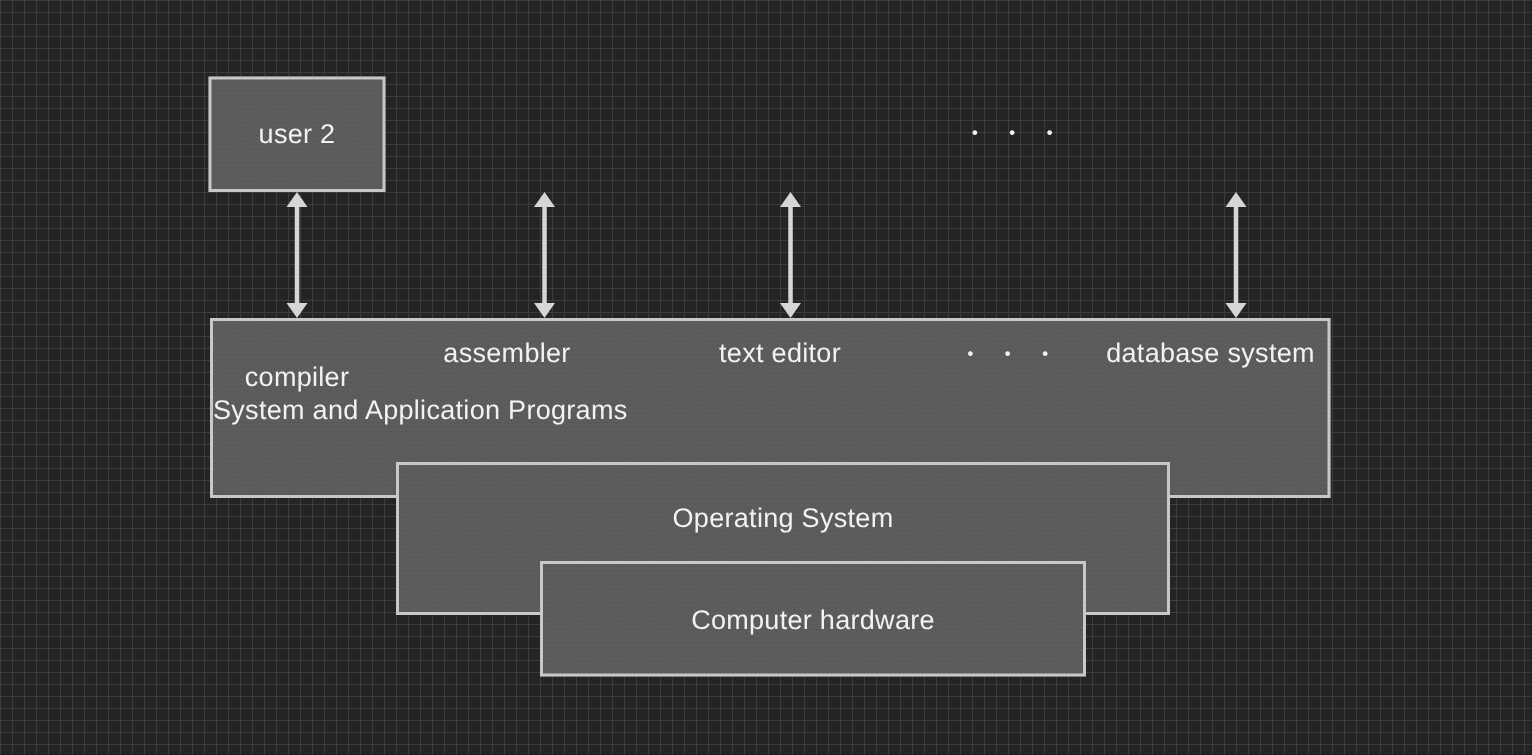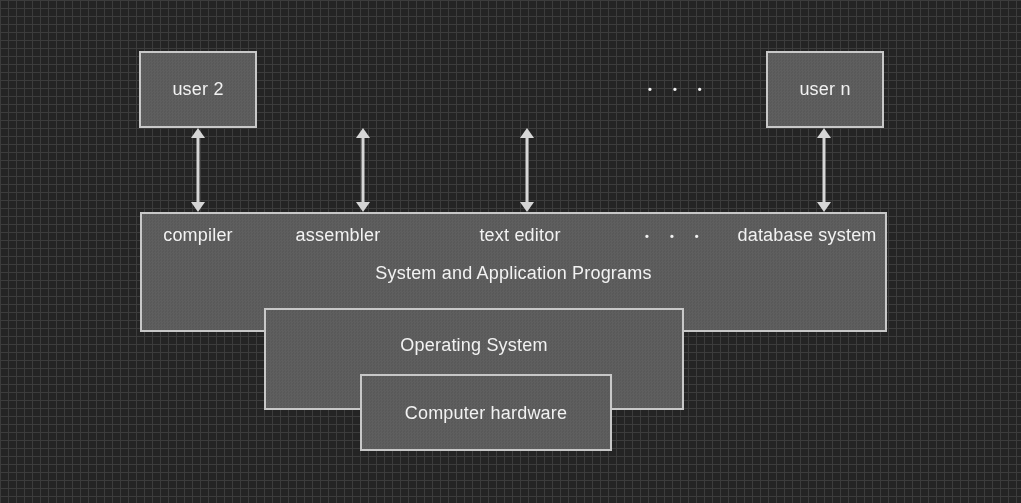--- a/index.html
+++ b/index.html
@@ -96,47 +96,47 @@
     height: 120px;
     z-index: 2;
   }
   .plabel {
     position: absolute;
     top: 10px;
     transform: translateX(-50%);
     white-space: nowrap;
     line-height: 22px;
   }
-  .pl1 { left: 56px; }
+  .pl1 { left: 56px; margin-top: 16px; }
   .pl2 { left: 196px; text-align: center; }
   .pl3 { left: 378px; }
   .pl4 { left: 665px; }
   .dots-mid { left: 503px; top: 15px; }
   .ptitle {
     position: absolute;
     top: 48px;
     left: 0;
     right: 0;
-    text-align: center;
+    text-align: left;
     line-height: 22px;
   }
 
   .os-box {
     left: 264px;
     top: 308px;
-    width: 420px;
+    width: 516px;
     height: 102px;
     z-index: 3;
   }
   .os-box .box-label { top: 24px; }
 
   .hw-box {
     left: 360px;
     top: 374px;
-    width: 252px;
+    width: 364px;
     height: 77px;
     z-index: 4;
     padding-left: 44px;
   }
   .hw-box .box-label { top: 26px; }
 
   .box-label {
     position: absolute;
     left: 0;
     right: 0;
@@ -145,23 +145,20 @@
     white-space: nowrap;
   }
 </style>
 </head>
 <body>
 
 <div class="canvas">
 
   <div class="box user-box u1">
     <span>user 2</span>
-  </div>
-  <div class="box user-box u4">
-    <span>user n</span>
   </div>
 
   <span class="dots dots-top">• • •</span>
 
   <div class="arrow a1">
     <span class="shaft"></span>
   </div>
   <div class="arrow a2">
     <span class="shaft"></span>
   </div>

